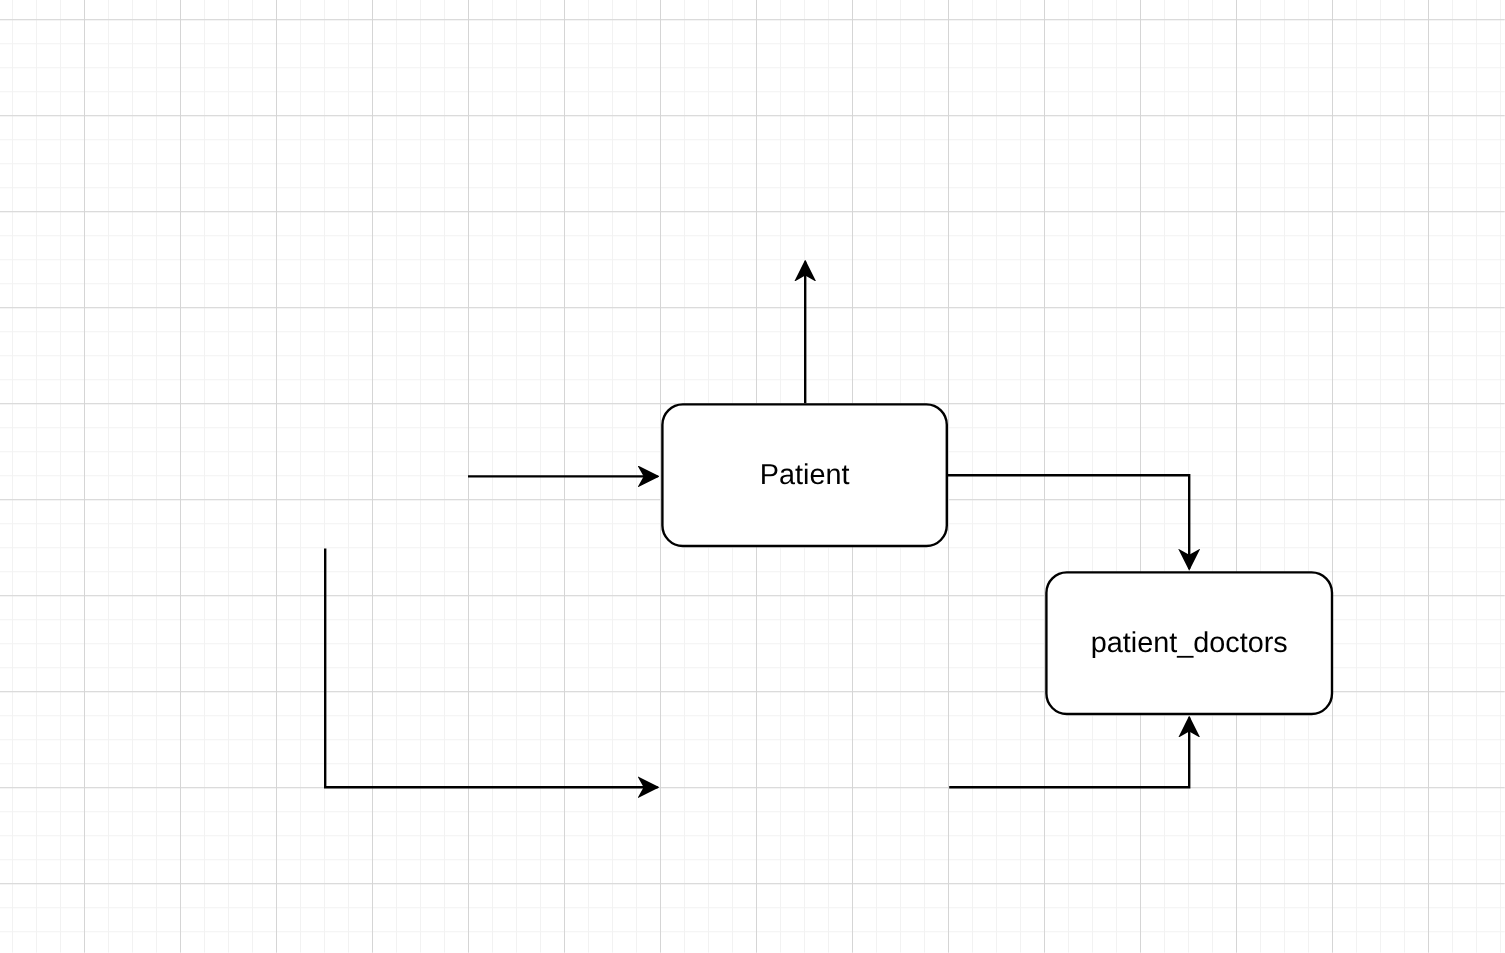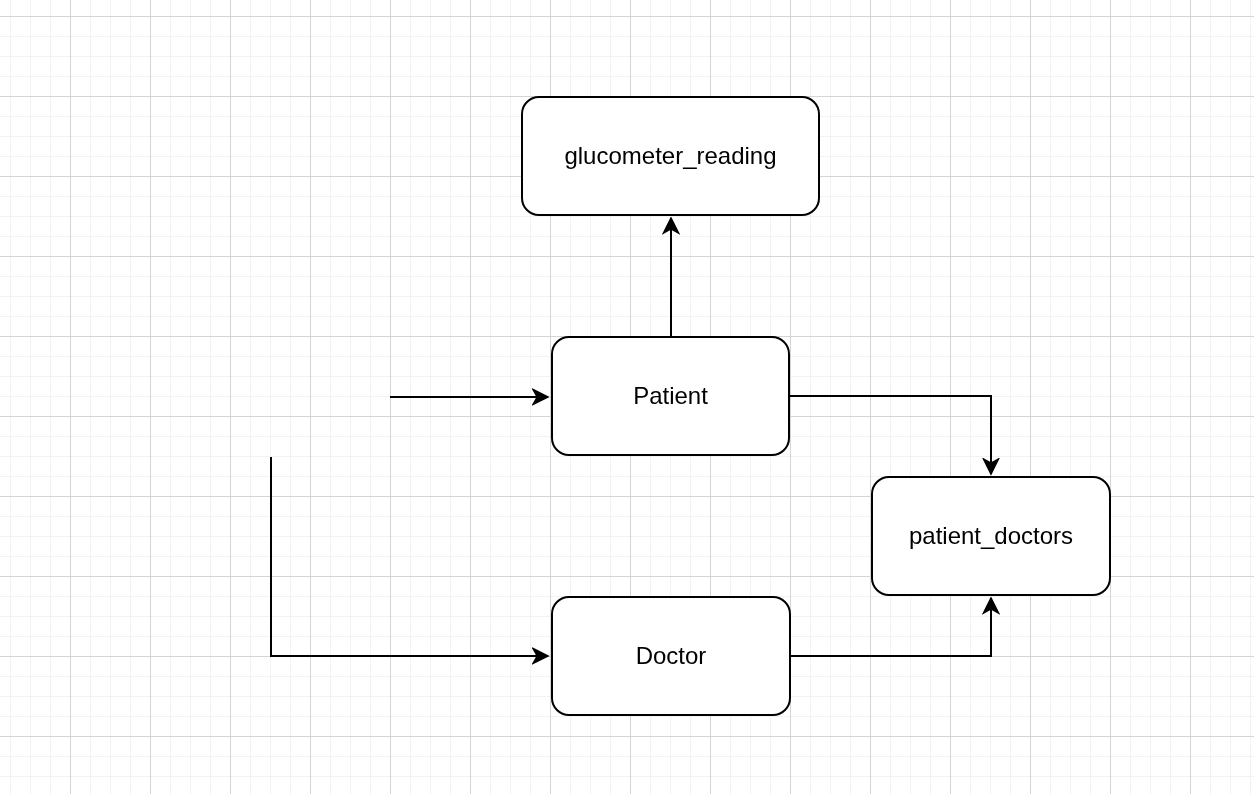--- a/index.html
+++ b/index.html
@@ -85,30 +85,24 @@
 
     <path class="edge" d="M 671 336 L 671 218" marker-end="url(#arrowhead)"></path>
 
     <path class="edge" d="M 790 396 L 991 396 L 991 474" marker-end="url(#arrowhead)"></path>
 
     <path class="edge" d="M 271 457 L 271 656 L 548 656" marker-end="url(#arrowhead)"></path>
 
     <path class="edge" d="M 791 656 L 991 656 L 991 598" marker-end="url(#arrowhead)"></path>
   </svg>
 
-  <div class="node node-glucometer">
-    <span>glucometer_reading</span>
-  </div>
 
 
   <div class="node node-patient-doctors">
     <span>patient_doctors</span>
   </div>
 
   <div class="node node-patient">
     <span>Patient</span>
   </div>
 
-  <div class="node node-doctor">
-    <span>Doctor</span>
-  </div>
 
 </div>
 
 </body></html>

